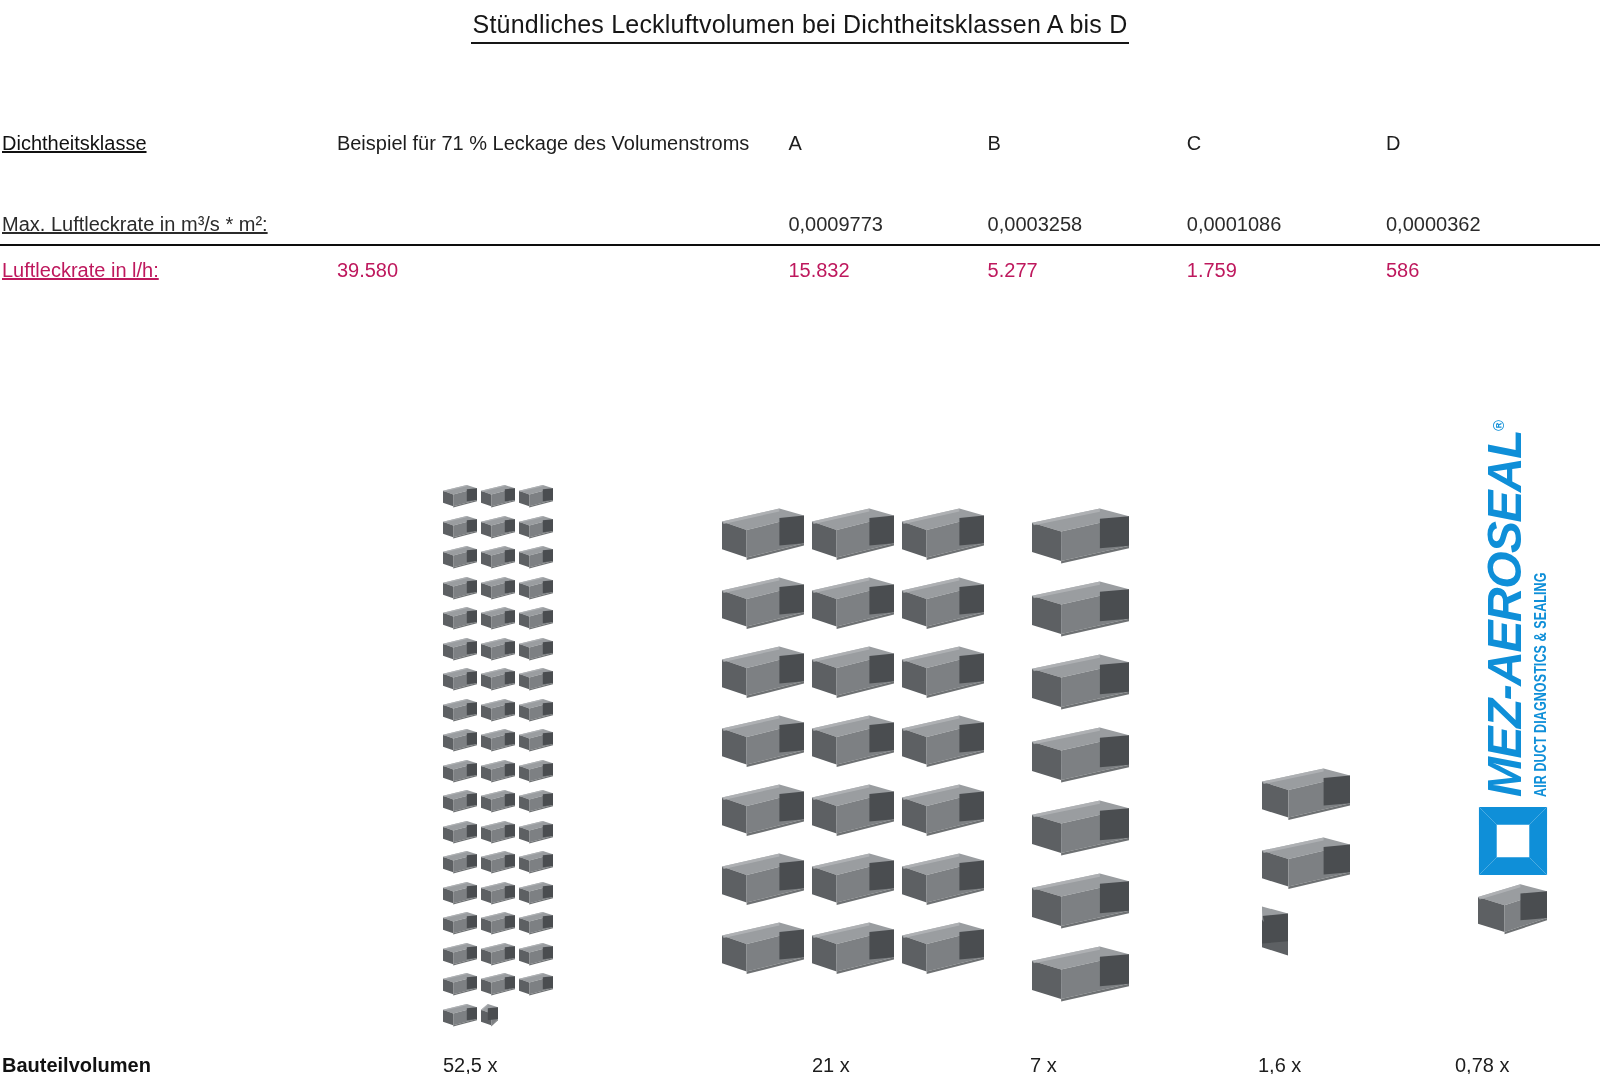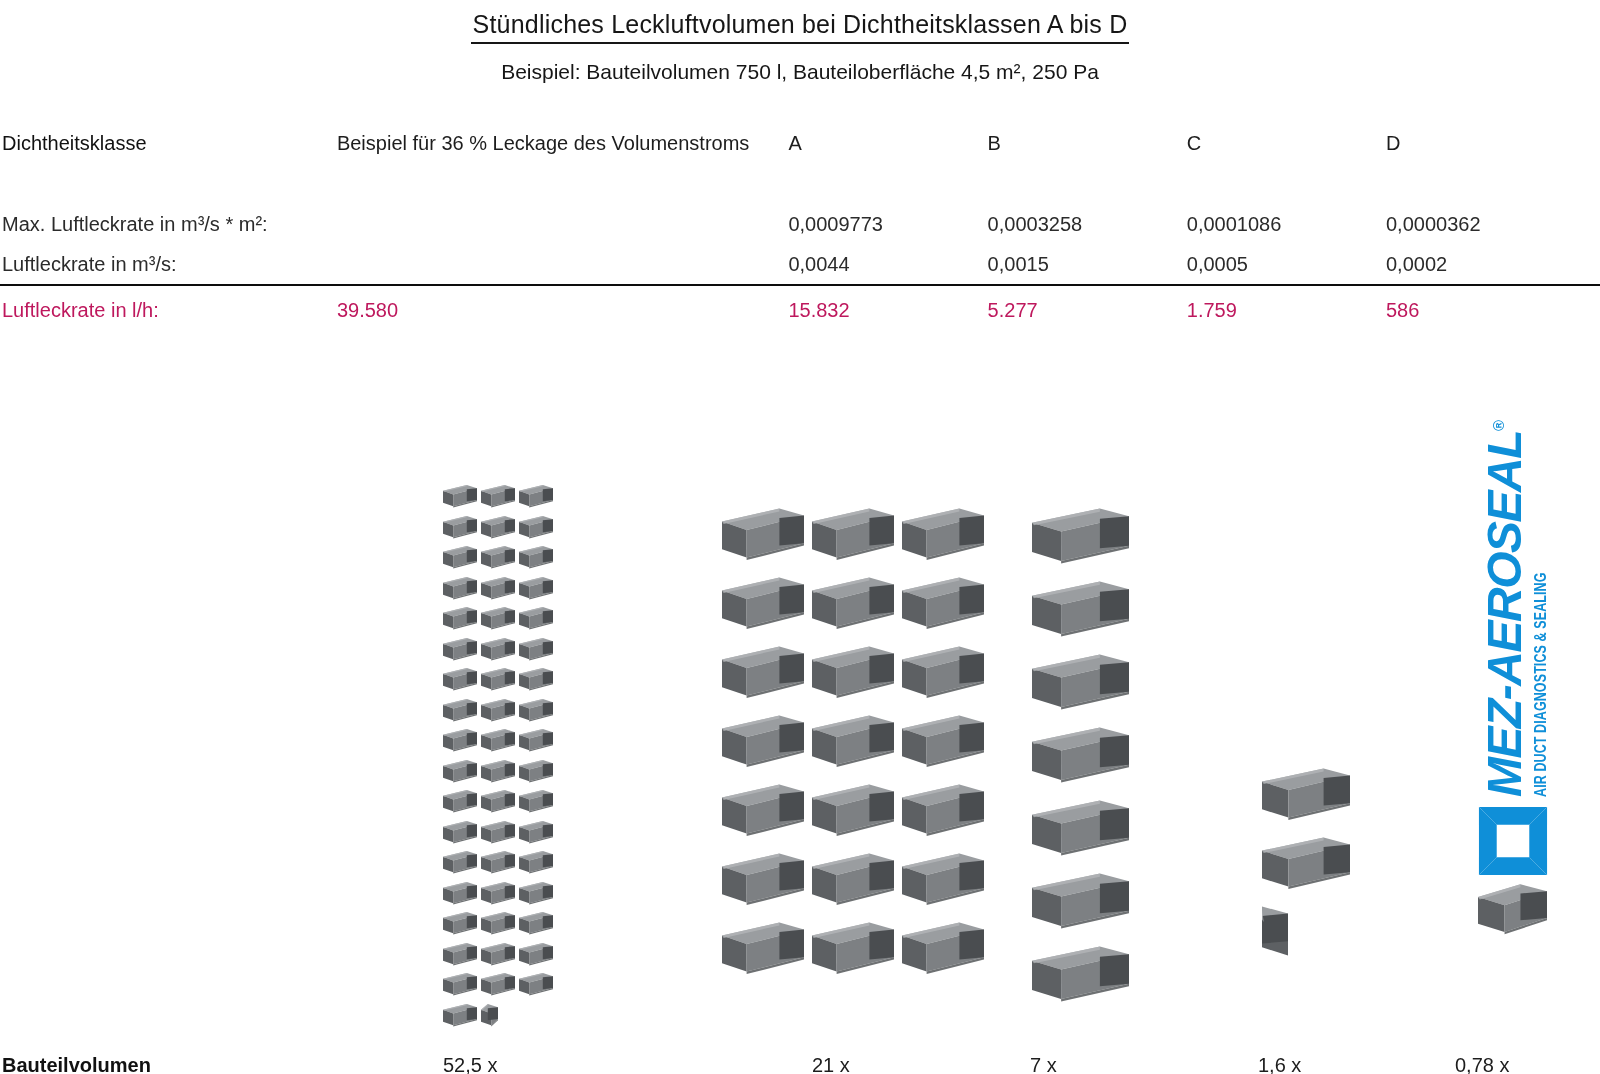--- a/index.html
+++ b/index.html
@@ -54,21 +54,21 @@
     color: #2b2b2b;
   }
   #data-table td, #data-table th {
     padding: 0;
     margin: 0;
     text-align: left;
     font-weight: 400;
     vertical-align: middle;
     white-space: nowrap;
   }
-  .col-label   { width: 350px; padding-left: 2px !important; }
+  .col-label   { width: 350px; padding-left: 2px !important; text-decoration: underline; }
   .col-example { width: 460px; }
   .col-val     { width: 222px; }
   .col-val.last{ width: 240px; }
 
   tr.header-row td { height: 46px; font-size: 20px; color: #1d1d1d; }
   tr.header-row td.col-label { font-weight: 700; color: #111; }
   tr.spacer-row td { height: 38px; }
   tr.data-row td { height: 40px; }
   tr.total-row td {
     height: 48px;
@@ -178,52 +178,43 @@
     margin-top: 32px;
   }
   #footer-label { left: 2px; font-weight: 700; }
   .footer-mult { font-weight: 400; color: #1d1d1d; }
 </style>
 </head>
 <body>
 
 <div id="title-block">
   <span id="main-title">Stündliches Leckluftvolumen bei Dichtheitsklassen A bis D</span>
-  <span id="subtitle">Beispiel: Bauteilvolumen 750 l, Bauteiloberfläche 4,5 m², 250 Pa</span>
 </div>
 
 <table id="data-table">
   <tbody id="table-body">
       <tr class="header-row">
         <td class="col-label">Dichtheitsklasse</td>
-        <td class="col-example">Beispiel für 36 % Leckage des Volumenstroms</td>
+        <td class="col-example">Beispiel für 71 % Leckage des Volumenstroms</td>
         <td class="col-val">A</td>
         <td class="col-val">B</td>
         <td class="col-val">C</td>
         <td class="col-val last">D</td>
       </tr>
       <tr class="spacer-row">
         <td colspan="6"></td>
       </tr>
       <tr class="data-row">
         <td class="col-label">Max. Luftleckrate in m³/s * m²:</td>
         <td class="col-example"></td>
         <td class="col-val">0,0009773</td>
         <td class="col-val">0,0003258</td>
         <td class="col-val">0,0001086</td>
         <td class="col-val last">0,0000362</td>
       </tr>
-      <tr class="data-row">
-        <td class="col-label">Luftleckrate in m³/s:</td>
-        <td class="col-example"></td>
-        <td class="col-val">0,0044</td>
-        <td class="col-val">0,0015</td>
-        <td class="col-val">0,0005</td>
-        <td class="col-val last">0,0002</td>
-      </tr>
       <tr class="total-row">
         <td class="col-label">Luftleckrate in l/h:</td>
         <td class="col-example">39.580</td>
         <td class="col-val">15.832</td>
         <td class="col-val">5.277</td>
         <td class="col-val">1.759</td>
         <td class="col-val last">586</td>
       </tr>
     </tbody>
 </table>

